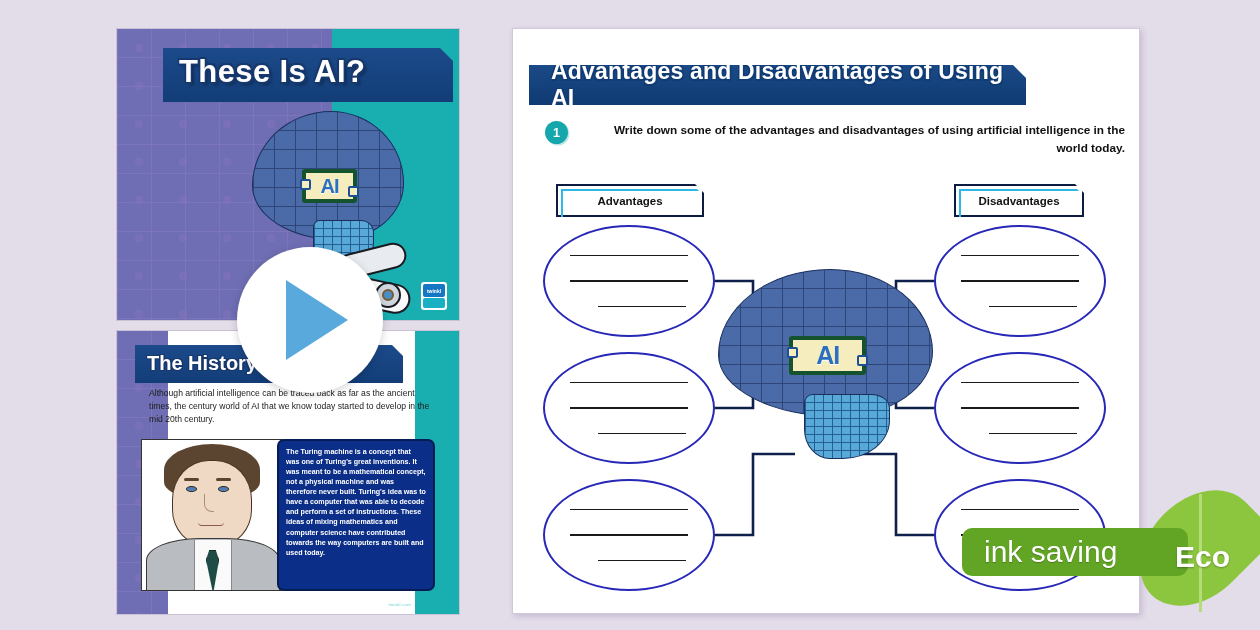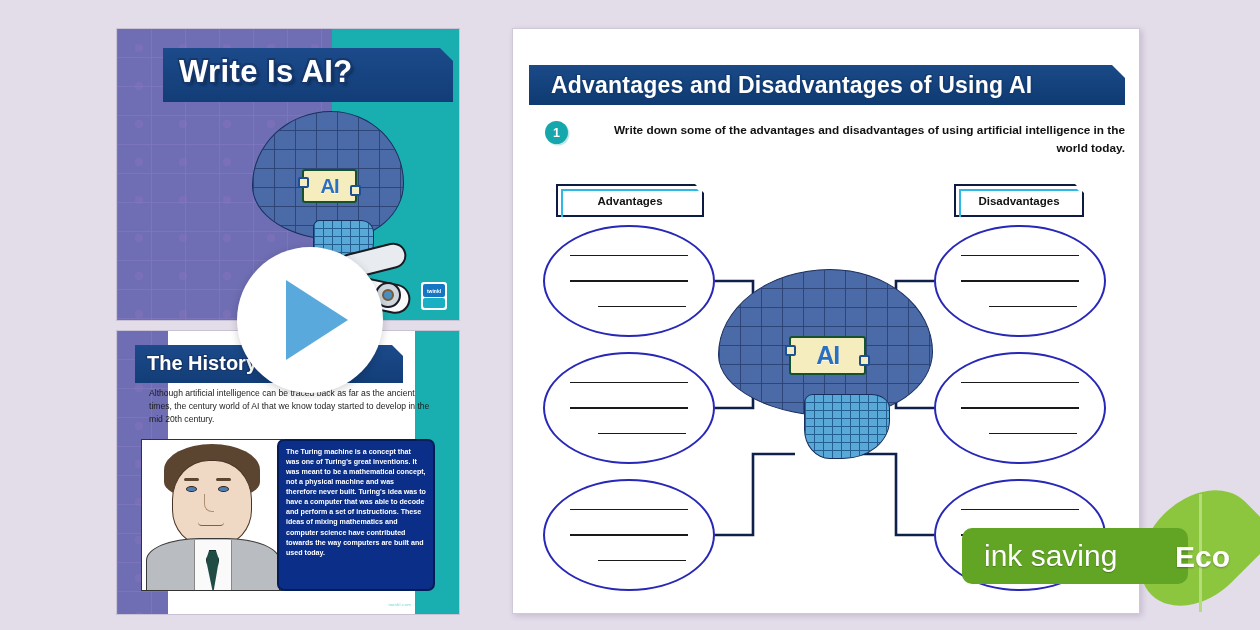--- a/index.html
+++ b/index.html
@@ -54,21 +54,21 @@
     border-radius: 10% 22% 55% 30% / 14% 22% 60% 46%;
     overflow: hidden;
   }
   .brain .stem .traces { opacity: .7;
     background-image:
       linear-gradient(90deg, rgba(10,60,110,.95) 1.2px, transparent 1.2px),
       linear-gradient(0deg, rgba(10,60,110,.95) 1.2px, transparent 1.2px);
     background-size: 9px 100%, 100% 8px; }
   .brain .chip {
     position: absolute; left: 33%; top: 35%; width: 36%; height: 21%;
-    background: #f6edbe; border: 2px solid #14532d; border-radius: 3px;
+    background: #f6edbe; border: 4px solid #14532d; border-radius: 3px;
     display: flex; align-items: center; justify-content: center;
     font-weight: bold; color: #2b6fc0; letter-spacing: -1px;
     text-shadow: 0 1px 0 #fff;
   }
   .brain .chip::before, .brain .chip::after {
     content: ""; position: absolute; width: 7px; height: 7px;
     background: #f6edbe; border: 2px solid #1d4f96; border-radius: 2px;
   }
   .brain .chip::before { left: -6px; top: 22%; }
   .brain .chip::after  { right: -6px; top: 48%; }
@@ -153,21 +153,21 @@
   #play-btn { position: absolute; left: 237px; top: 247px; width: 146px; height: 146px;
     background: #fff; border-radius: 50%; box-shadow: 0 2px 8px rgba(0,0,0,.18);
     display: flex; align-items: center; justify-content: center; cursor: pointer; }
   #play-tri { width: 0; height: 0; margin-left: 14px;
     border-left: 62px solid #5aa9dd; border-top: 40px solid transparent;
     border-bottom: 40px solid transparent; }
 
   
   #worksheet { position: absolute; left: 512px; top: 28px; width: 628px; height: 586px;
     background: #fff; border: 1px solid #cfc8d8; box-shadow: 2px 2px 6px rgba(60,40,90,.18); }
-  #ws-banner { position: absolute; left: 16px; top: 36px; width: 596px; height: 40px;
+  #ws-banner { position: absolute; left: 16px; top: 36px; width: 497px; height: 40px;
     background: linear-gradient(#1a4a87,#0f3a72);
     clip-path: polygon(0 0, calc(100% - 13px) 0, 100% 13px, 100% 100%, 0 100%);
     display: flex; align-items: center; padding-left: 22px; }
   #ws-banner-text { font-size: 23px; font-weight: bold; color: #fff; letter-spacing: .2px;
     text-shadow: -1.5px -1.5px 0 #123c74, 1.5px -1.5px 0 #123c74,
                  -1.5px 1.5px 0 #123c74, 1.5px 1.5px 0 #123c74; }
 
   .q-row { position: absolute; display: flex; align-items: flex-start; }
   .q-num { width: 23px; height: 23px; border-radius: 50%; background: #16a7ad;
     color: #fff; font-weight: bold; font-size: 12.5px; display: flex;
@@ -203,40 +203,40 @@
   #ws-brain { left: 205px; top: 240px; width: 215px; height: 190px; }
   #ws-brain .chip { font-size: 25px; }
 
   
   #eco { position: absolute; left: 962px; top: 528px; width: 288px; height: 56px; }
   #eco-leaf { position: absolute; right: 4px; top: -46px; width: 96px; height: 132px;
     background: #8cc63f; border-radius: 50% 6% 50% 50%;
     transform: rotate(45deg); }
   #eco-leaf-vein { position: absolute; right: 48px; top: -34px; width: 3px; height: 118px;
     background: #b4dd78; }
-  #eco-bar { position: absolute; left: 0; top: 0; width: 226px; height: 56px;
+  #eco-bar { position: absolute; left: 0; top: 0; width: 226px; height: 48px;
     background: #62a524; border-radius: 10px;
     display: flex; align-items: center; padding-left: 22px; }
   #eco-bar-text { font-size: 30px; color: #fff; font-weight: normal;
     text-shadow: 0 1px 1px rgba(0,0,0,.25); }
   #eco-word { position: absolute; right: 20px; top: 12px; font-size: 30px;
     color: #fff; font-weight: bold; text-shadow: 0 1px 2px rgba(0,0,0,.3); }
 </style>
 </head>
 <body>
 
 <div id="stage">
 
   <div class="slide" id="slide1">
     <div class="s1-purple">
       <div class="circuitbg"></div>
     </div>
     <div class="s1-teal"></div>
     <div class="s1-titlebar"></div>
-    <div class="s1-title">Write Is AI?</div>
+    <div class="s1-title">These Is AI?</div>
 
     <div class="brain" id="s1-brain">
       <div class="lobe">
         <div class="traces"></div>
       </div>
       <div class="stem">
         <div class="traces"></div>
       </div>
       <div class="chip">AI</div>
     </div>

